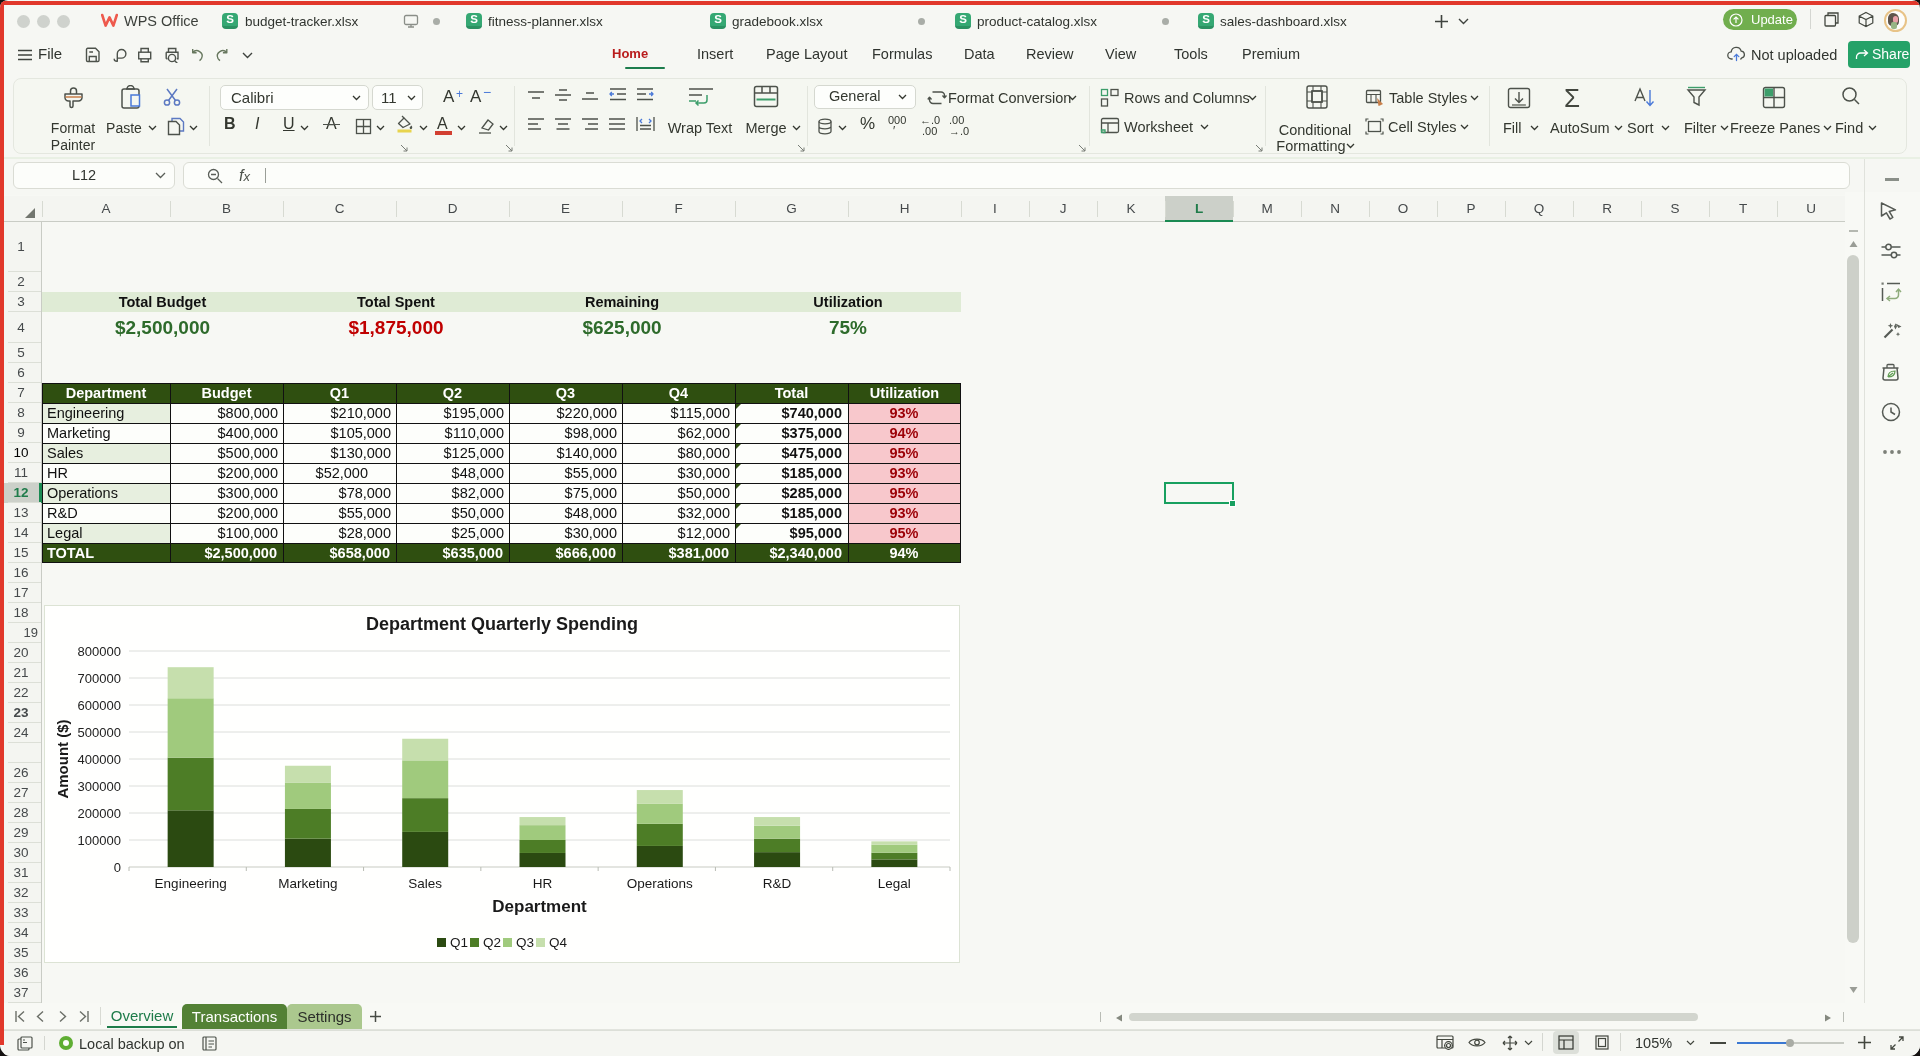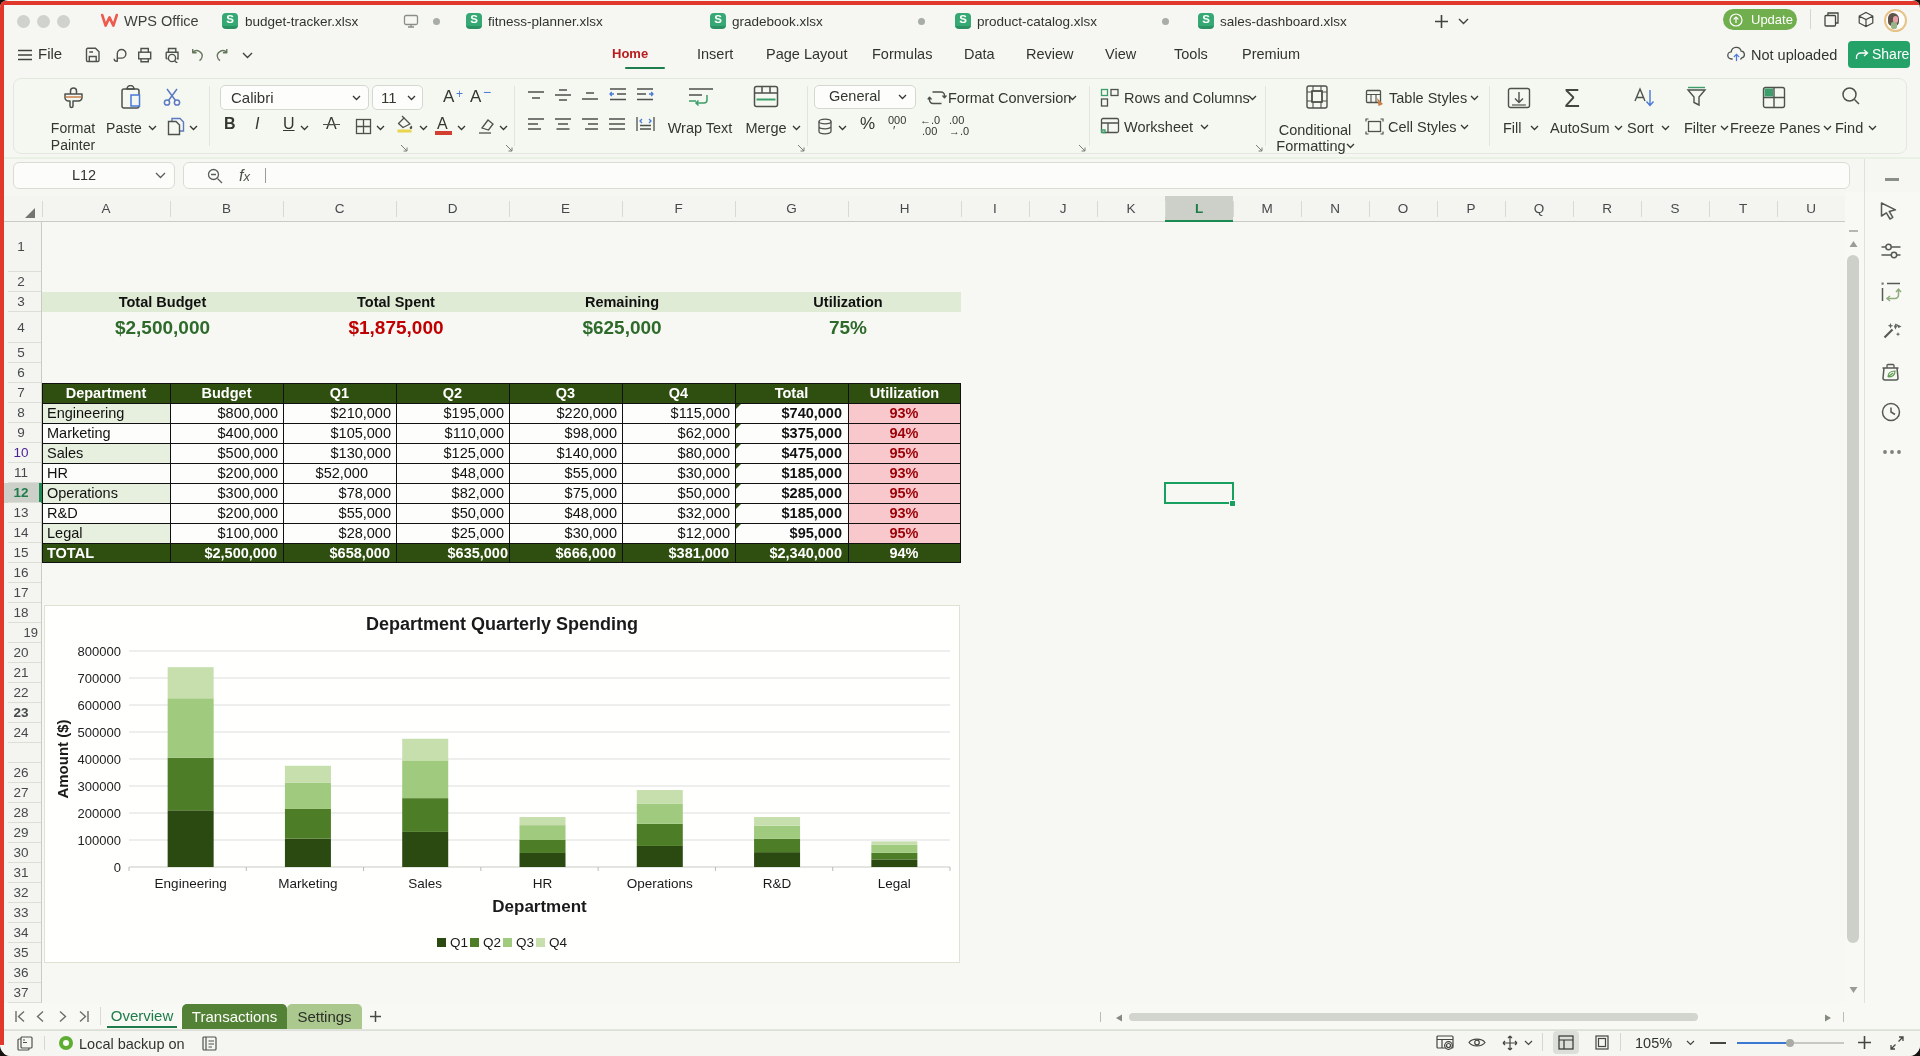--- a/index.html
+++ b/index.html
@@ -81,21 +81,21 @@
 <div class="cell" style="left:4px;top:343.0px;width:34px;text-align:center;font-size:13.5px;color:#45494b;font-weight:normal;">5</div>
 <div class="abs" style="left:8px;top:362px;width:33px;height:1px;background:#dcdfd7;"></div>
 <div class="cell" style="left:4px;top:363.0px;width:34px;text-align:center;font-size:13.5px;color:#45494b;font-weight:normal;">6</div>
 <div class="abs" style="left:8px;top:382px;width:33px;height:1px;background:#dcdfd7;"></div>
 <div class="cell" style="left:4px;top:383.0px;width:34px;text-align:center;font-size:13.5px;color:#45494b;font-weight:normal;">7</div>
 <div class="abs" style="left:8px;top:402px;width:33px;height:1px;background:#dcdfd7;"></div>
 <div class="cell" style="left:4px;top:403.0px;width:34px;text-align:center;font-size:13.5px;color:#45494b;font-weight:normal;">8</div>
 <div class="abs" style="left:8px;top:422px;width:33px;height:1px;background:#dcdfd7;"></div>
 <div class="cell" style="left:4px;top:423.0px;width:34px;text-align:center;font-size:13.5px;color:#45494b;font-weight:normal;">9</div>
 <div class="abs" style="left:8px;top:442px;width:33px;height:1px;background:#dcdfd7;"></div>
-<div class="cell" style="left:4px;top:443.0px;width:34px;text-align:center;font-size:13.5px;color:#4c1d95;font-weight:normal;">10</div>
+<div class="cell" style="left:4px;top:443.0px;width:34px;text-align:center;font-size:13.5px;color:#000000;font-weight:normal;">10</div>
 <div class="abs" style="left:8px;top:462px;width:33px;height:1px;background:#dcdfd7;"></div>
 <div class="cell" style="left:4px;top:463.0px;width:34px;text-align:center;font-size:13.5px;color:#45494b;font-weight:normal;">11</div>
 <div class="abs" style="left:8px;top:482px;width:33px;height:1px;background:#dcdfd7;"></div>
 <div class="abs" style="left:4px;top:483px;width:37px;height:20px;background:#ccd0c9;"></div>
 <div class="abs" style="left:39px;top:483px;width:2.5px;height:20px;background:#1a8a52;"></div>
 <div class="cell" style="left:4px;top:483.0px;width:34px;text-align:center;font-size:13.5px;color:#1f7c4a;font-weight:bold;">12</div>
 <div class="abs" style="left:8px;top:502px;width:33px;height:1px;background:#dcdfd7;"></div>
 <div class="cell" style="left:4px;top:503.0px;width:34px;text-align:center;font-size:13.5px;color:#45494b;font-weight:normal;">13</div>
 <div class="abs" style="left:8px;top:522px;width:33px;height:1px;background:#dcdfd7;"></div>
 <div class="cell" style="left:4px;top:523.0px;width:34px;text-align:center;font-size:13.5px;color:#45494b;font-weight:normal;">14</div>
@@ -262,21 +262,21 @@
 <div class="cell" style="left:170px;top:524px;width:112px;height:19px;color:#111;font-size:14.5px;text-align:right;padding-right:4px;line-height:19px;">$100,000</div>
 <div class="cell" style="left:283px;top:524px;width:112px;height:19px;color:#111;font-size:14.5px;text-align:right;padding-right:4px;line-height:19px;">$28,000</div>
 <div class="cell" style="left:396px;top:524px;width:112px;height:19px;color:#111;font-size:14.5px;text-align:right;padding-right:4px;line-height:19px;">$25,000</div>
 <div class="cell" style="left:509px;top:524px;width:112px;height:19px;color:#111;font-size:14.5px;text-align:right;padding-right:4px;line-height:19px;">$30,000</div>
 <div class="cell" style="left:622px;top:524px;width:112px;height:19px;color:#111;font-size:14.5px;text-align:right;padding-right:4px;line-height:19px;">$12,000</div>
 <div class="cell" style="left:735px;top:524px;width:112px;height:19px;color:#111;font-size:14.5px;font-weight:bold;text-align:right;padding-right:5px;line-height:19px;">$95,000</div>
 <div class="cell" style="left:848px;top:524px;width:112px;height:19px;color:#9c0006;font-size:14.5px;font-weight:bold;text-align:center;line-height:19px;">95%</div>
 <div class="cell" style="left:43px;top:543px;width:127px;height:20px;color:#fff;font-size:14.5px;font-weight:bold;text-align:left;padding-left:4px;line-height:20px;">TOTAL</div>
 <div class="cell" style="left:170px;top:543px;width:112px;height:20px;color:#fff;font-size:14.5px;font-weight:bold;text-align:right;padding-right:5px;line-height:20px;">$2,500,000</div>
 <div class="cell" style="left:283px;top:543px;width:112px;height:20px;color:#fff;font-size:14.5px;font-weight:bold;text-align:right;padding-right:5px;line-height:20px;">$658,000</div>
-<div class="cell" style="left:396px;top:543px;width:112px;height:20px;color:#fff;font-size:14.5px;font-weight:bold;text-align:right;line-height:20px;">$635,000</div>
+<div class="cell" style="left:396px;top:543px;width:112px;height:20px;color:#fff;font-size:14.5px;font-weight:bold;text-align:right;padding-right:5px;line-height:20px;">$635,000</div>
 <div class="cell" style="left:509px;top:543px;width:112px;height:20px;color:#fff;font-size:14.5px;font-weight:bold;text-align:right;padding-right:5px;line-height:20px;">$666,000</div>
 <div class="cell" style="left:622px;top:543px;width:112px;height:20px;color:#fff;font-size:14.5px;font-weight:bold;text-align:right;padding-right:5px;line-height:20px;">$381,000</div>
 <div class="cell" style="left:735px;top:543px;width:112px;height:20px;color:#fff;font-size:14.5px;font-weight:bold;text-align:right;padding-right:5px;line-height:20px;">$2,340,000</div>
 <div class="cell" style="left:848px;top:543px;width:112px;height:20px;color:#fff;font-size:14.5px;font-weight:bold;text-align:center;line-height:20px;">94%</div>
 <svg class="abs" style="left:44px;top:605px;" width="916" height="358" font-family="Liberation Sans, sans-serif">
 <rect x="0.5" y="0.5" width="915" height="357" fill="#fffffe" stroke="#dce3d4"></rect>
 <text x="458" y="25" font-size="18" font-weight="bold" fill="#1a1a1a" text-anchor="middle">Department Quarterly Spending</text>
 <line x1="85" y1="262.0" x2="906" y2="262.0" stroke="#c8cbc3" stroke-width="1"></line>
 <text x="77" y="266.5" font-size="13" fill="#222" text-anchor="end">0</text>
 <line x1="85" y1="235.0" x2="906" y2="235.0" stroke="#dcdedb" stroke-width="1"></line>

